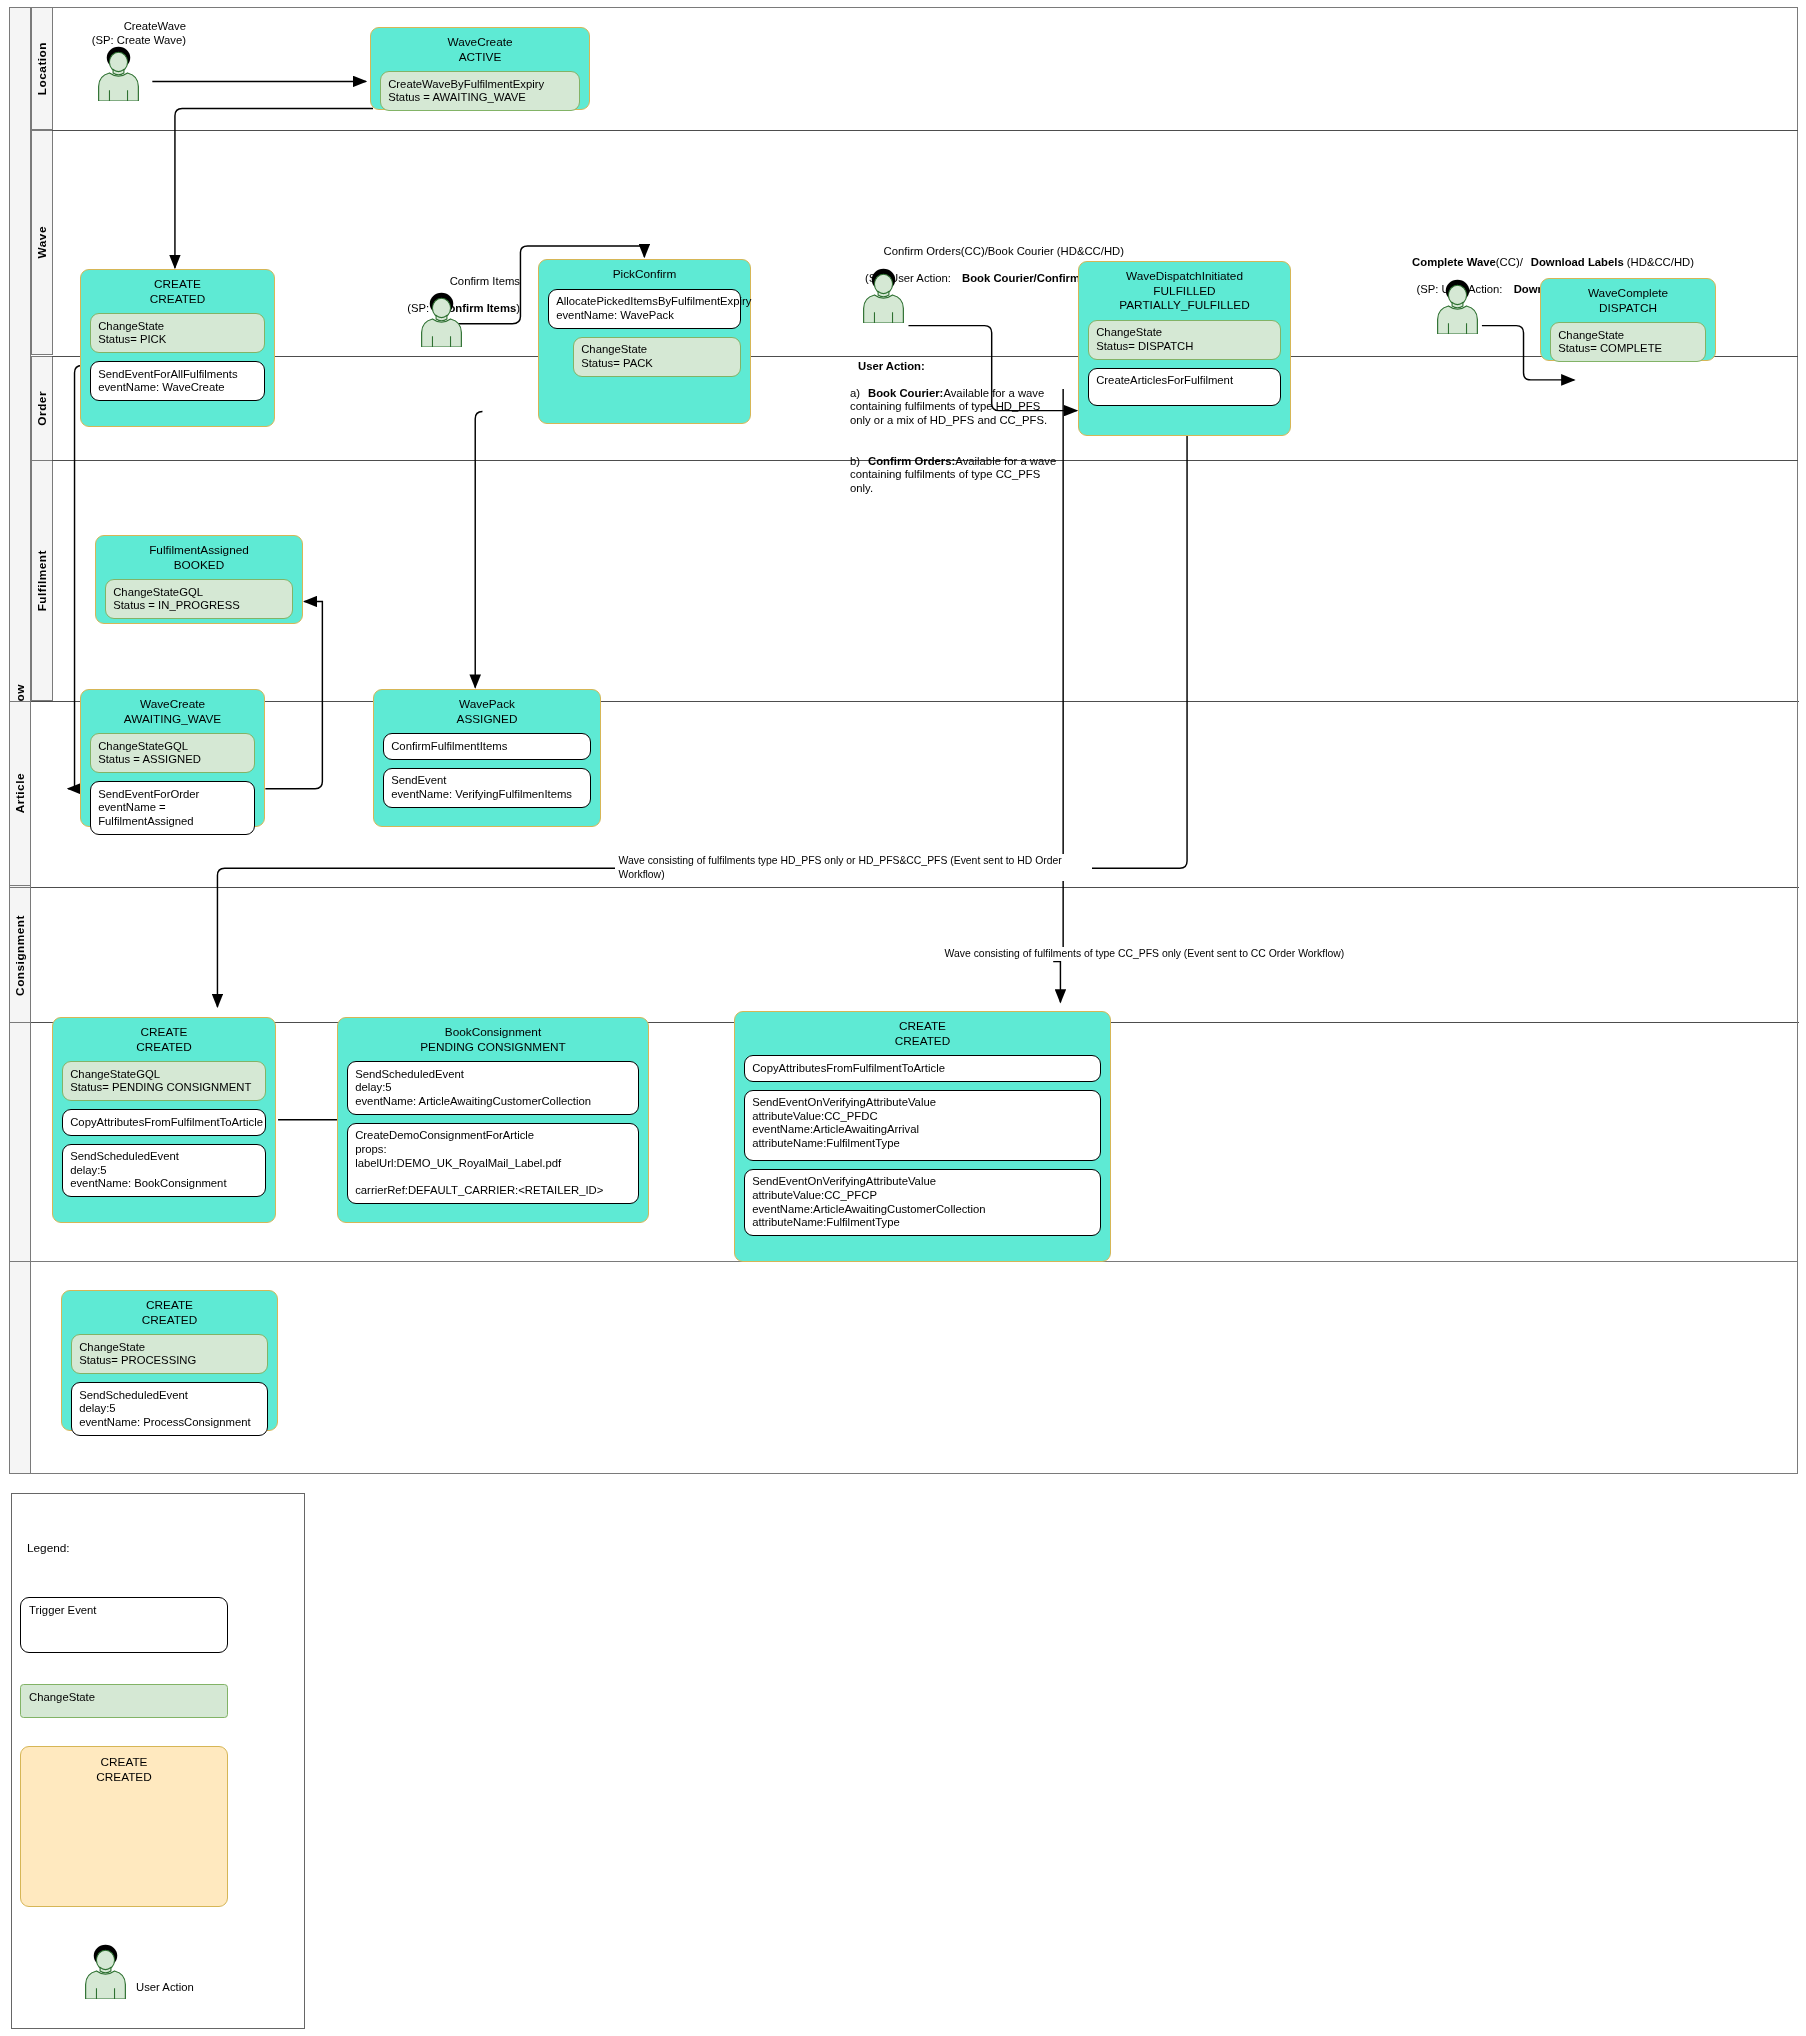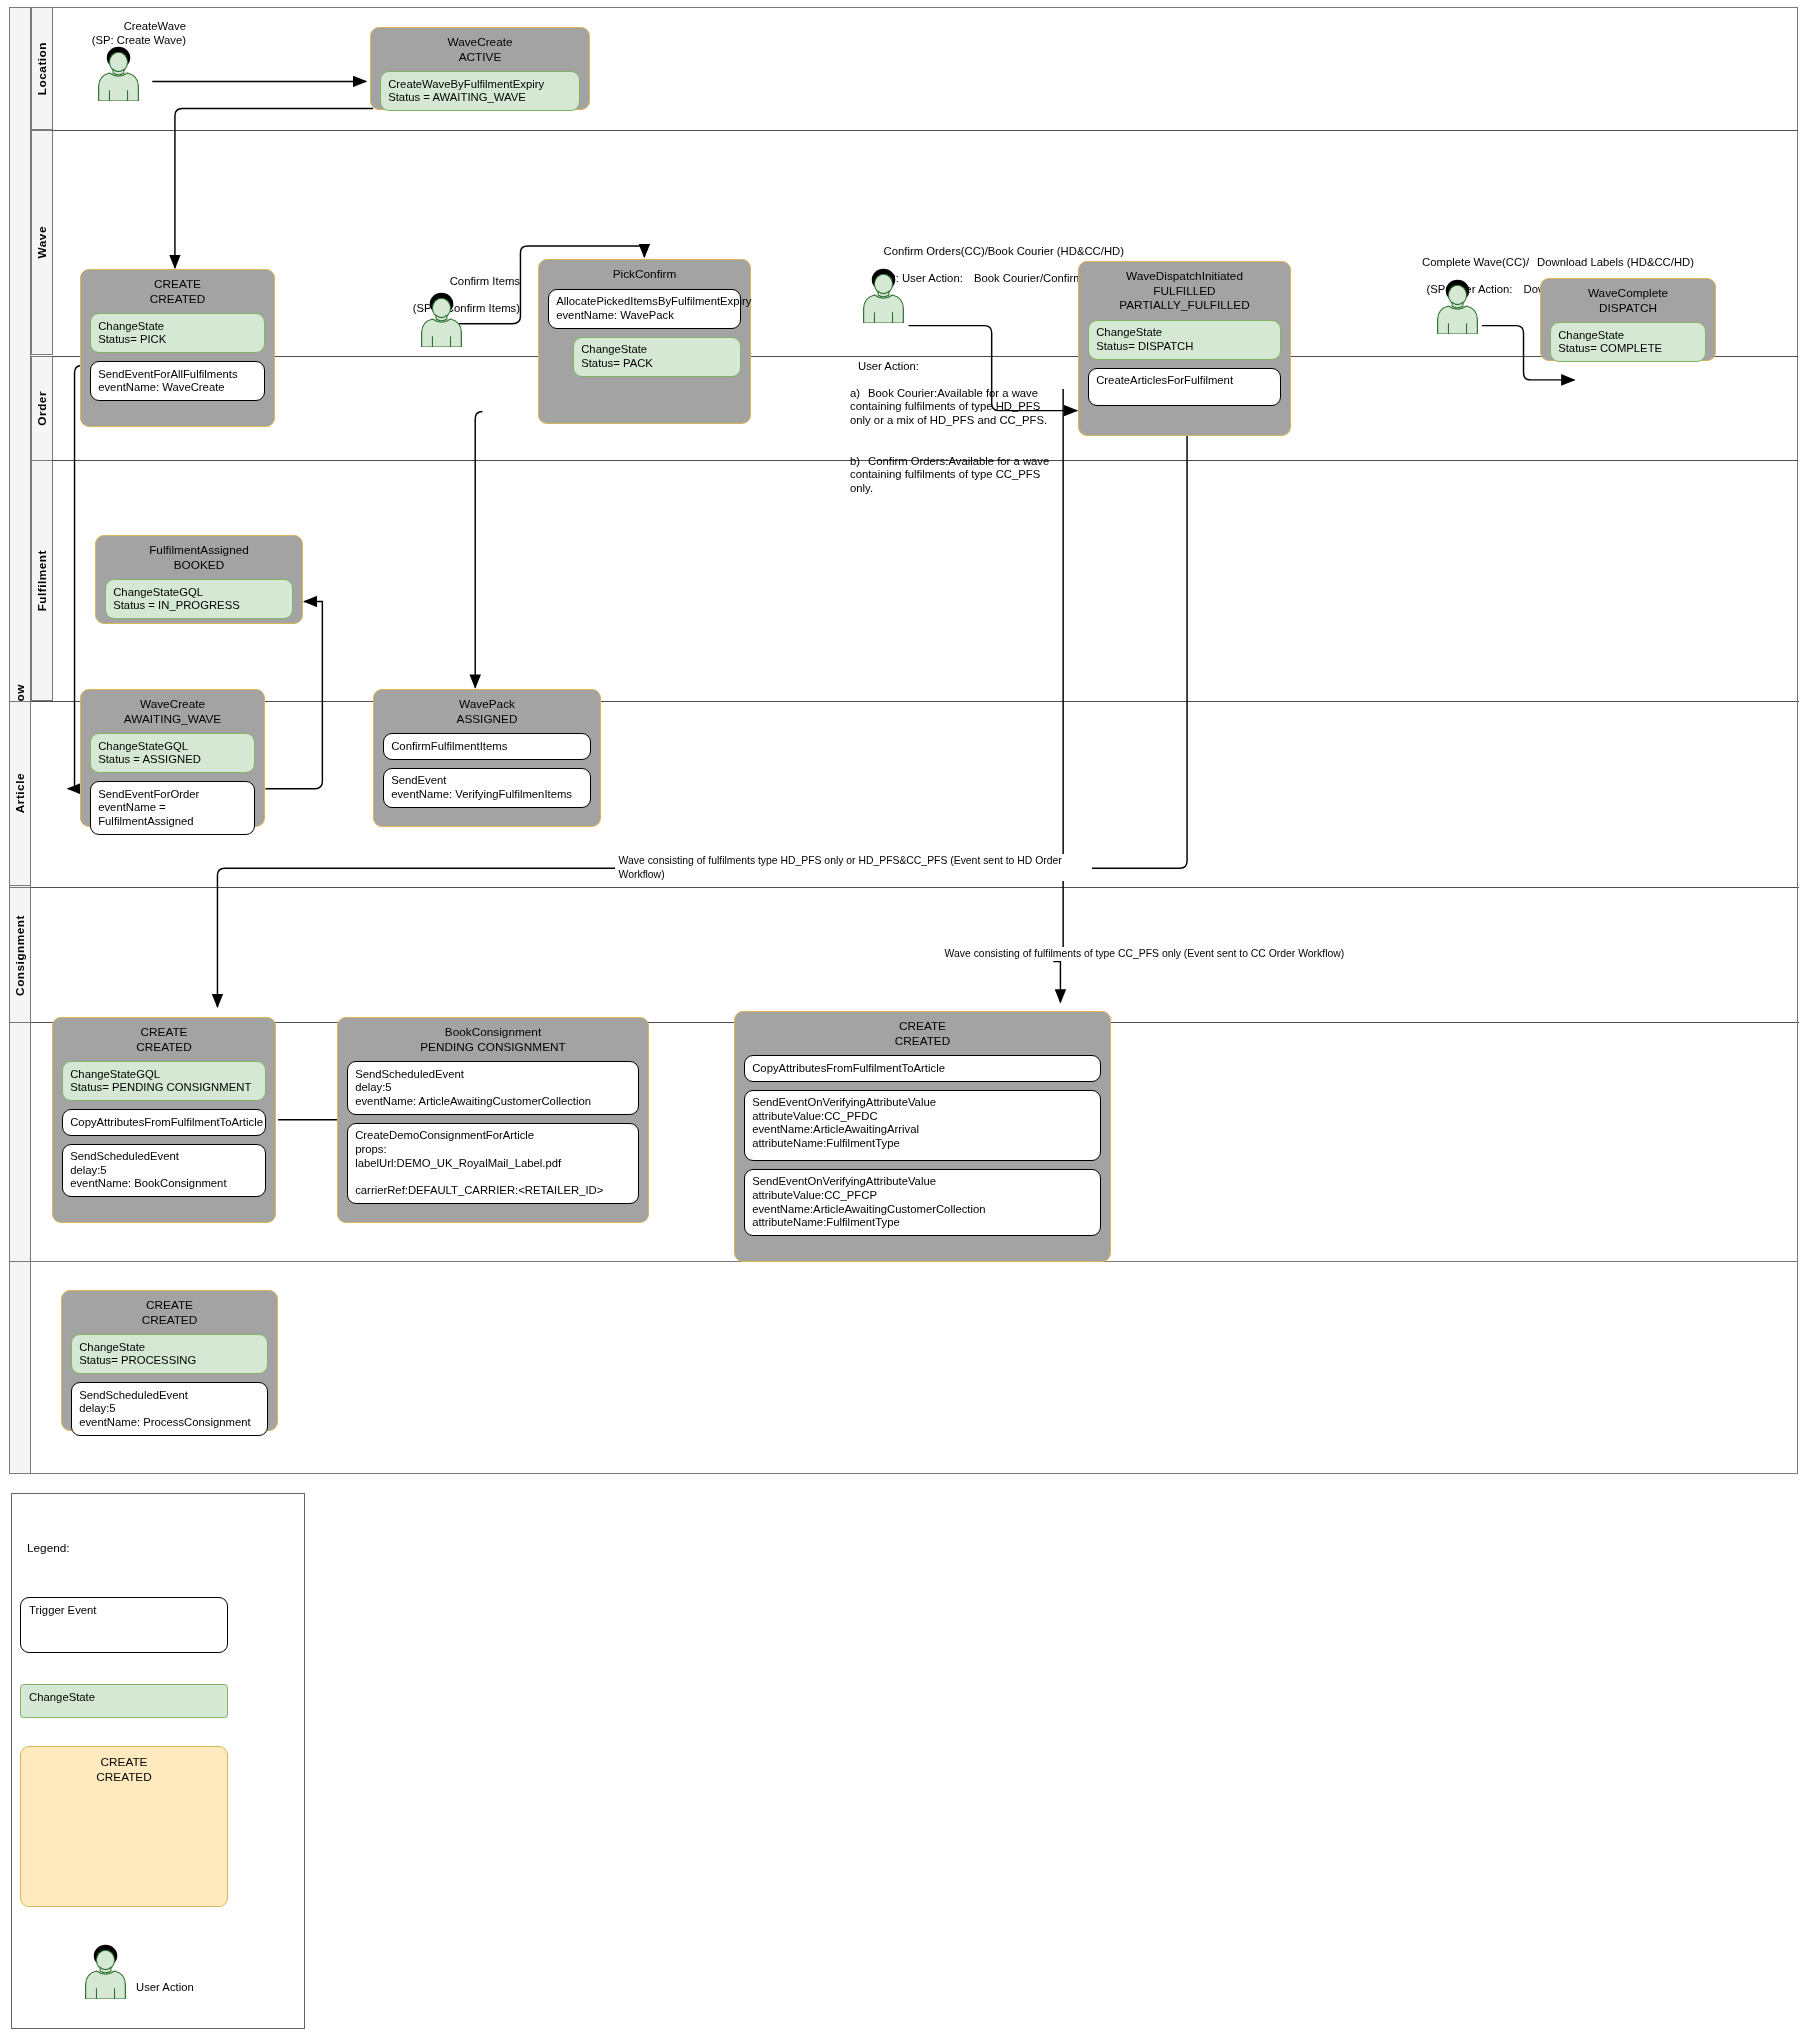--- a/index.html
+++ b/index.html
@@ -8,32 +8,32 @@
 
   
   .pool{position:absolute;box-sizing:border-box;border:0.9px solid #7a7a7a;}
   .lane-band{position:absolute;box-sizing:border-box;background:#f5f5f5;border:0.9px solid #7a7a7a;
              display:flex;align-items:center;justify-content:center;}
   .lane-band span{writing-mode:vertical-rl;transform:rotate(180deg);font-size:11.8px;font-weight:bold;
                   letter-spacing:0.5px;white-space:nowrap;}
   .lane-sep{position:absolute;height:0;border-top:0.9px solid #4d4d4d;}
 
   
-  .state{position:absolute;box-sizing:border-box;background:#a3a3a3;border:0.9px solid #d6b656;
+  .state{position:absolute;box-sizing:border-box;background:#5eead4;border:0.9px solid #d6b656;
          border-radius:9px;padding:7.2px 9px;}
   .state .title{text-align:center;font-size:11.8px;line-height:14.5px;white-space:pre-line;margin-bottom:7.2px;}
   .act{box-sizing:border-box;border:0.9px solid #000;border-radius:9px;background:#ffffff;
        padding:5.4px 7.2px;font-size:11.3px;line-height:13.6px;white-space:pre-line;margin-bottom:8.1px;}
   .act.green{background:#d5e8d4;border-color:#82b366;}
   .act:last-child{margin-bottom:0;}
 
   
   .lbl{position:absolute;font-size:11.3px;line-height:13.6px;white-space:pre-line;}
   .lbl.center{text-align:right;}
-  .lbl b{font-weight:normal;padding-left:8px;}
+  .lbl b{font-weight:bold;padding-left:8px;}
 
   
   .actor{position:absolute;width:51px;height:56px;}
 
   
   svg.wires{position:absolute;left:0;top:0;width:1807px;height:2036px;pointer-events:none;}
 
   
   .legend{position:absolute;box-sizing:border-box;border:0.9px solid #666;background:#fff;}
   .legend-title{position:absolute;font-size:11.8px;}

